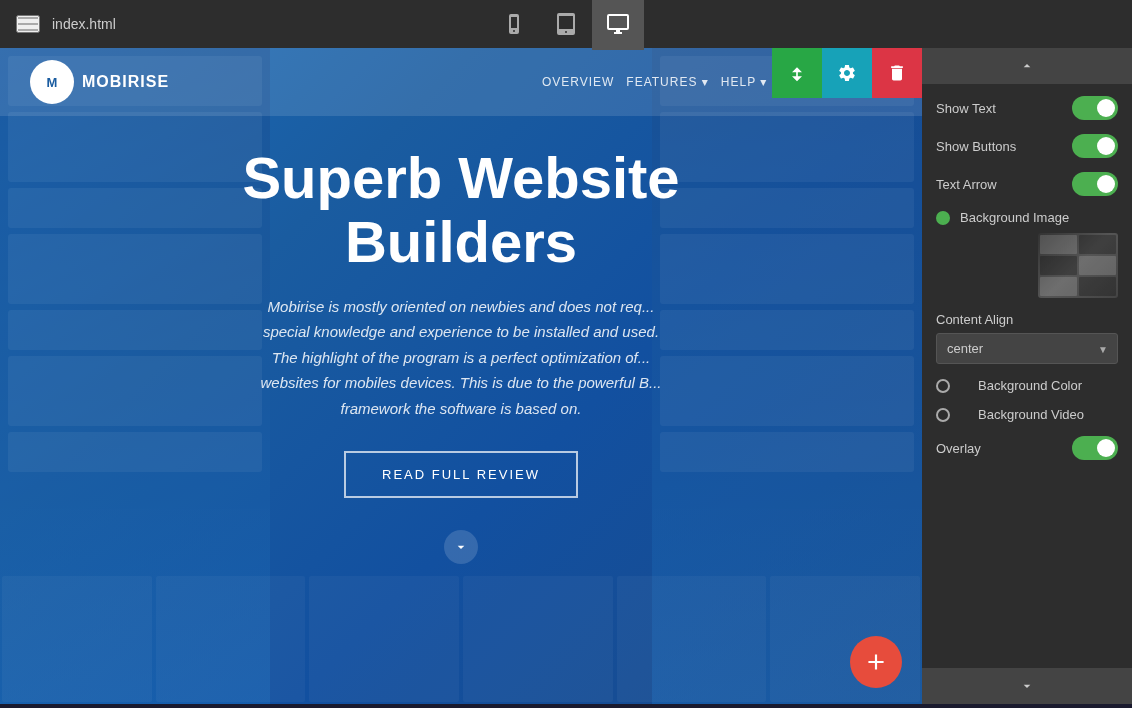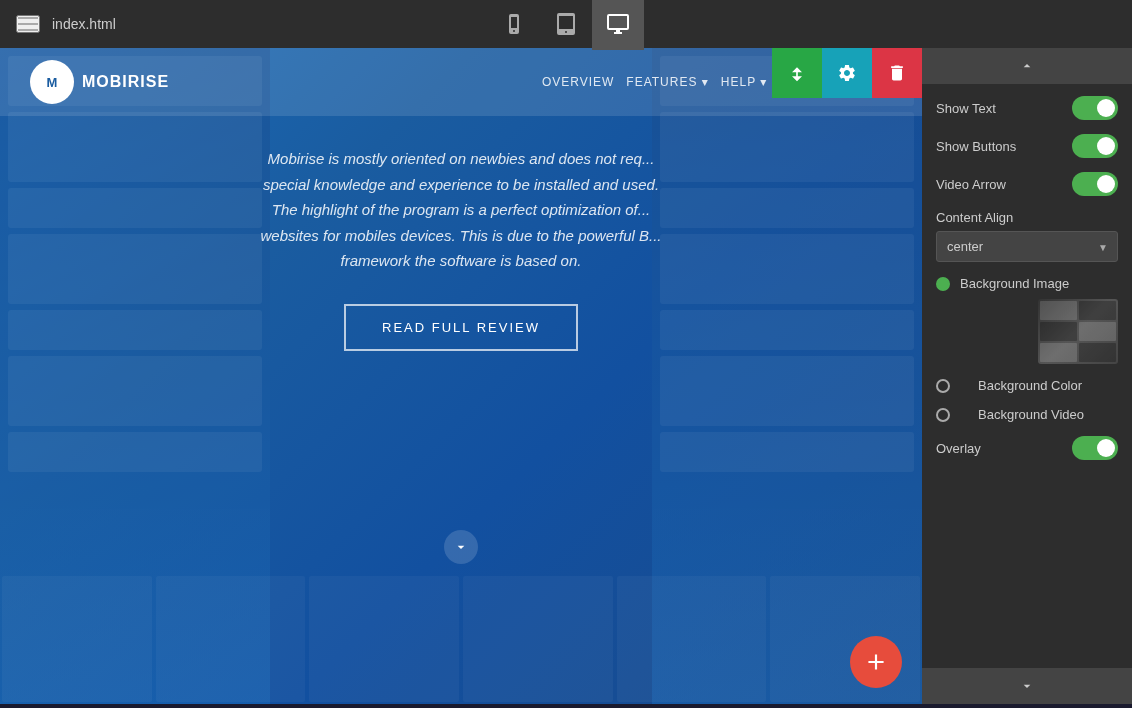--- a/index.html
+++ b/index.html
@@ -563,20 +563,24 @@
       </div>
       <div class="canvas-nav-links">
         <a class="nav-link">OVERVIEW</a>
         <a class="nav-link">FEATURES ▾</a>
         <a class="nav-link">HELP ▾</a>
         <a class="nav-link nav-download">DOWNLOAD</a>
       </div>
     </div>
 
     <div class="hero-content">
+      <h1 class="hero-title">
+        <span>Superb Website</span><br>
+        <span>Builders</span>
+      </h1>
       <p class="hero-subtitle">
         Mobirise is mostly oriented on newbies and does not req...<br>
         special knowledge and experience to be installed and used.<br>
         The highlight of the program is a perfect optimization of...<br>
         websites for mobiles devices. This is due to the powerful B...<br>
         framework the software is based on.
       </p>
       <button class="hero-btn">READ FULL REVIEW</button>
     </div>
 
@@ -628,34 +632,22 @@
         <span class="toggle-label">Show Text</span>
         <div class="toggle"></div>
       </div>
 
       <div class="toggle-row">
         <span class="toggle-label">Show Buttons</span>
         <div class="toggle"></div>
       </div>
 
       <div class="toggle-row">
-        <span class="toggle-label">Video Arrow</span>
+        <span class="toggle-label">Text Arrow</span>
         <div class="toggle"></div>
-      </div>
-
-      <div>
-        <div class="section-label">Content Align</div>
-        <div class="select-wrapper">
-          <select>
-            <option value="left">left</option>
-            <option value="center" selected="">center</option>
-            <option value="right">right</option>
-          </select>
-          <span class="select-chevron">▼</span>
-        </div>
       </div>
 
       <div>
         <div class="bg-image-row">
           <div class="bg-radio"></div>
           <span class="bg-radio-label">Background Image</span>
         </div>
         <div style="margin-top: 8px; display: flex; justify-content: flex-end;">
           <div class="bg-thumbnail">
             <div class="bg-thumbnail-inner">
@@ -663,20 +655,32 @@
               <div class="bg-thumb-cell dark"></div>
               <div class="bg-thumb-cell dark"></div>
               <div class="bg-thumb-cell"></div>
               <div class="bg-thumb-cell"></div>
               <div class="bg-thumb-cell dark"></div>
             </div>
           </div>
         </div>
       </div>
 
+      <div>
+        <div class="section-label">Content Align</div>
+        <div class="select-wrapper">
+          <select>
+            <option value="left">left</option>
+            <option value="center" selected="">center</option>
+            <option value="right">right</option>
+          </select>
+          <span class="select-chevron">▼</span>
+        </div>
+      </div>
+
 
       <div class="radio-row">
         <div class="radio-circle"></div>
         <span class="radio-label">Background Color</span>
       </div>
 
       <div class="radio-row">
         <div class="radio-circle"></div>
         <span class="radio-label">Background Video</span>
       </div>

